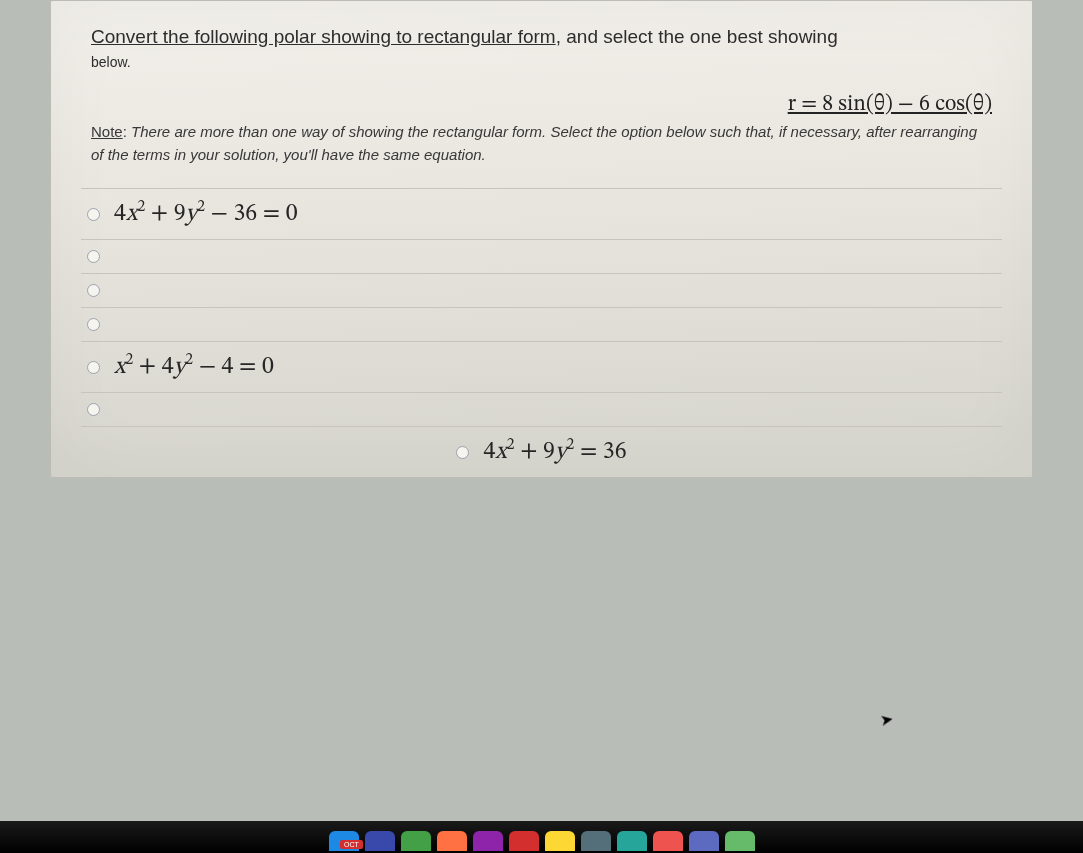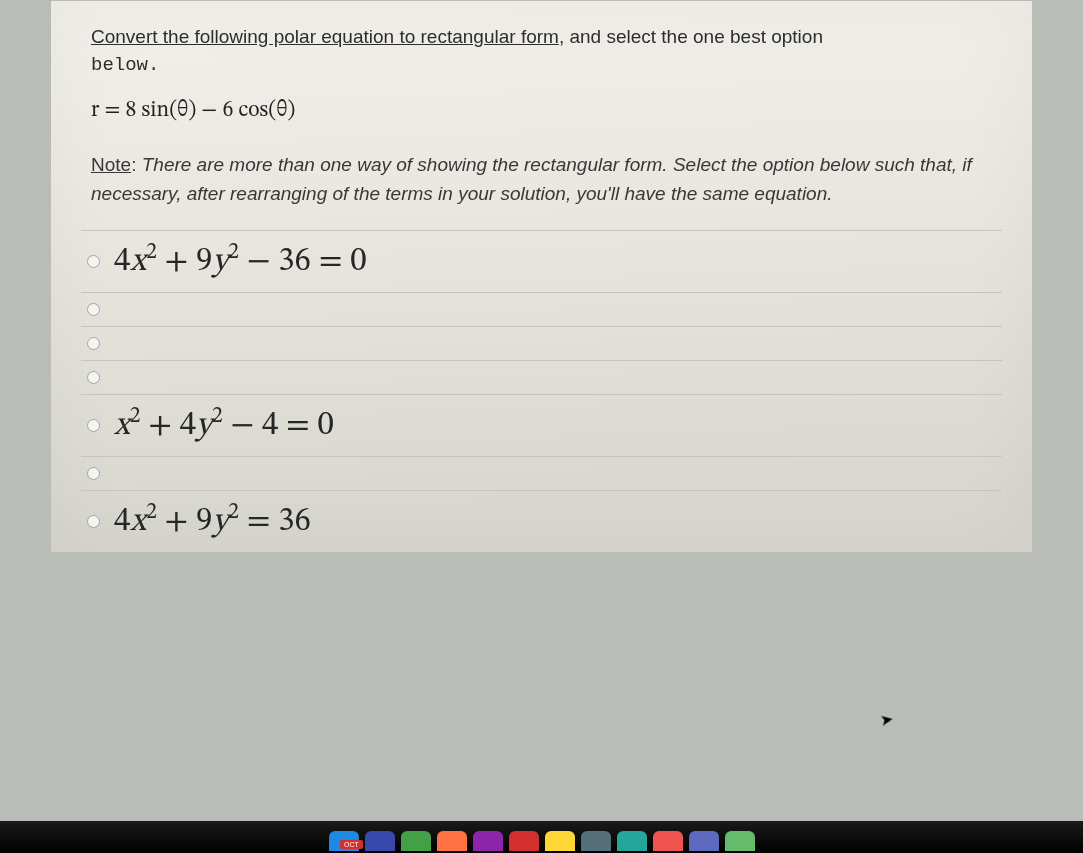--- a/index.html
+++ b/index.html
@@ -20,63 +20,63 @@
   }
   .prompt-block { padding: 0 10px 18px 10px; }
   .prompt-line1 {
     font-size: 19px;
     color: #2d2d2d;
     line-height: 1.5;
     margin-bottom: 2px;
   }
   .prompt-line1 .underlined { text-decoration: underline; }
   .prompt-below {
-    font-size: 19px;
+    font-size: 14px;
     color: #2d2d2d;
     margin-bottom: 20px;
-    font-family: Liberation Mono, monospace;
   }
   .equation {
-    text-align: left;
+    text-align: right;
     font-family: "Cambria Math", "STIX Two Math", "Times New Roman", serif;
     font-size: 22px;
     color: #222;
-    margin-bottom: 26px;
+    margin-bottom: 2px;
+    text-decoration: underline;
   }
   .note {
-    font-size: 19px;
+    font-size: 15px;
     color: #383838;
     font-style: italic;
     line-height: 1.55;
   }
   .note .label { text-decoration: underline; font-style: normal; font-weight: 500;}
   .note .label-colon { font-style: normal; }
   .options {
     border-top: 1px solid #c6c4bb;
     margin-top: 4px;
   }
   .option-row {
     display: flex;
     align-items: center;
     border-bottom: 1px solid #c6c4bb;
     padding: 10px 6px 10px 6px;
     gap: 14px;
   }
-  .option-row:last-child { border-bottom: none; }
+  .option-row:last-child { border-bottom: none; justify-content: center; }
   .radio {
     width: 13px;
     height: 13px;
     border: 1.5px solid #9ca3af;
     border-radius: 50%;
     background: #f5f4ee;
     flex-shrink: 0;
   }
   .math {
     font-family: "Cambria Math", "STIX Two Math", "Times New Roman", serif;
-    font-size: 33px;
+    font-size: 24px;
     color: #262626;
     white-space: nowrap;
   }
   .math sup { font-size: 0.65em; vertical-align: super; line-height: 0; }
   .dock {
     position: fixed;
     bottom: 0; left: 0; right: 0;
     height: 32px;
     background: linear-gradient(#1a1a1a, #000);
     display: flex;
@@ -114,21 +114,21 @@
     padding: 1px 4px;
     border-radius: 2px;
   }
 </style>
 </head>
 <body>
 
 <div class="card">
   <div class="prompt-block">
     <div class="prompt-line1">
-      <span class="underlined">Convert the following polar equation to rectangular form</span><span>, and select the one best option</span>
+      <span class="underlined">Convert the following polar showing to rectangular form</span><span>, and select the one best showing</span>
     </div>
     <div class="prompt-below">below.</div>
     <div class="equation">r = 8 sin(θ) − 6 cos(θ)</div>
     <div class="note">
       <span class="label">Note</span><span class="label-colon">: </span><span>There are more than one way of showing the rectangular form. Select the option below such that, if necessary, after rearranging of the terms in your solution, you'll have the same equation.</span>
     </div>
   </div>
 
   <div class="options">
     <div class="option-row">

